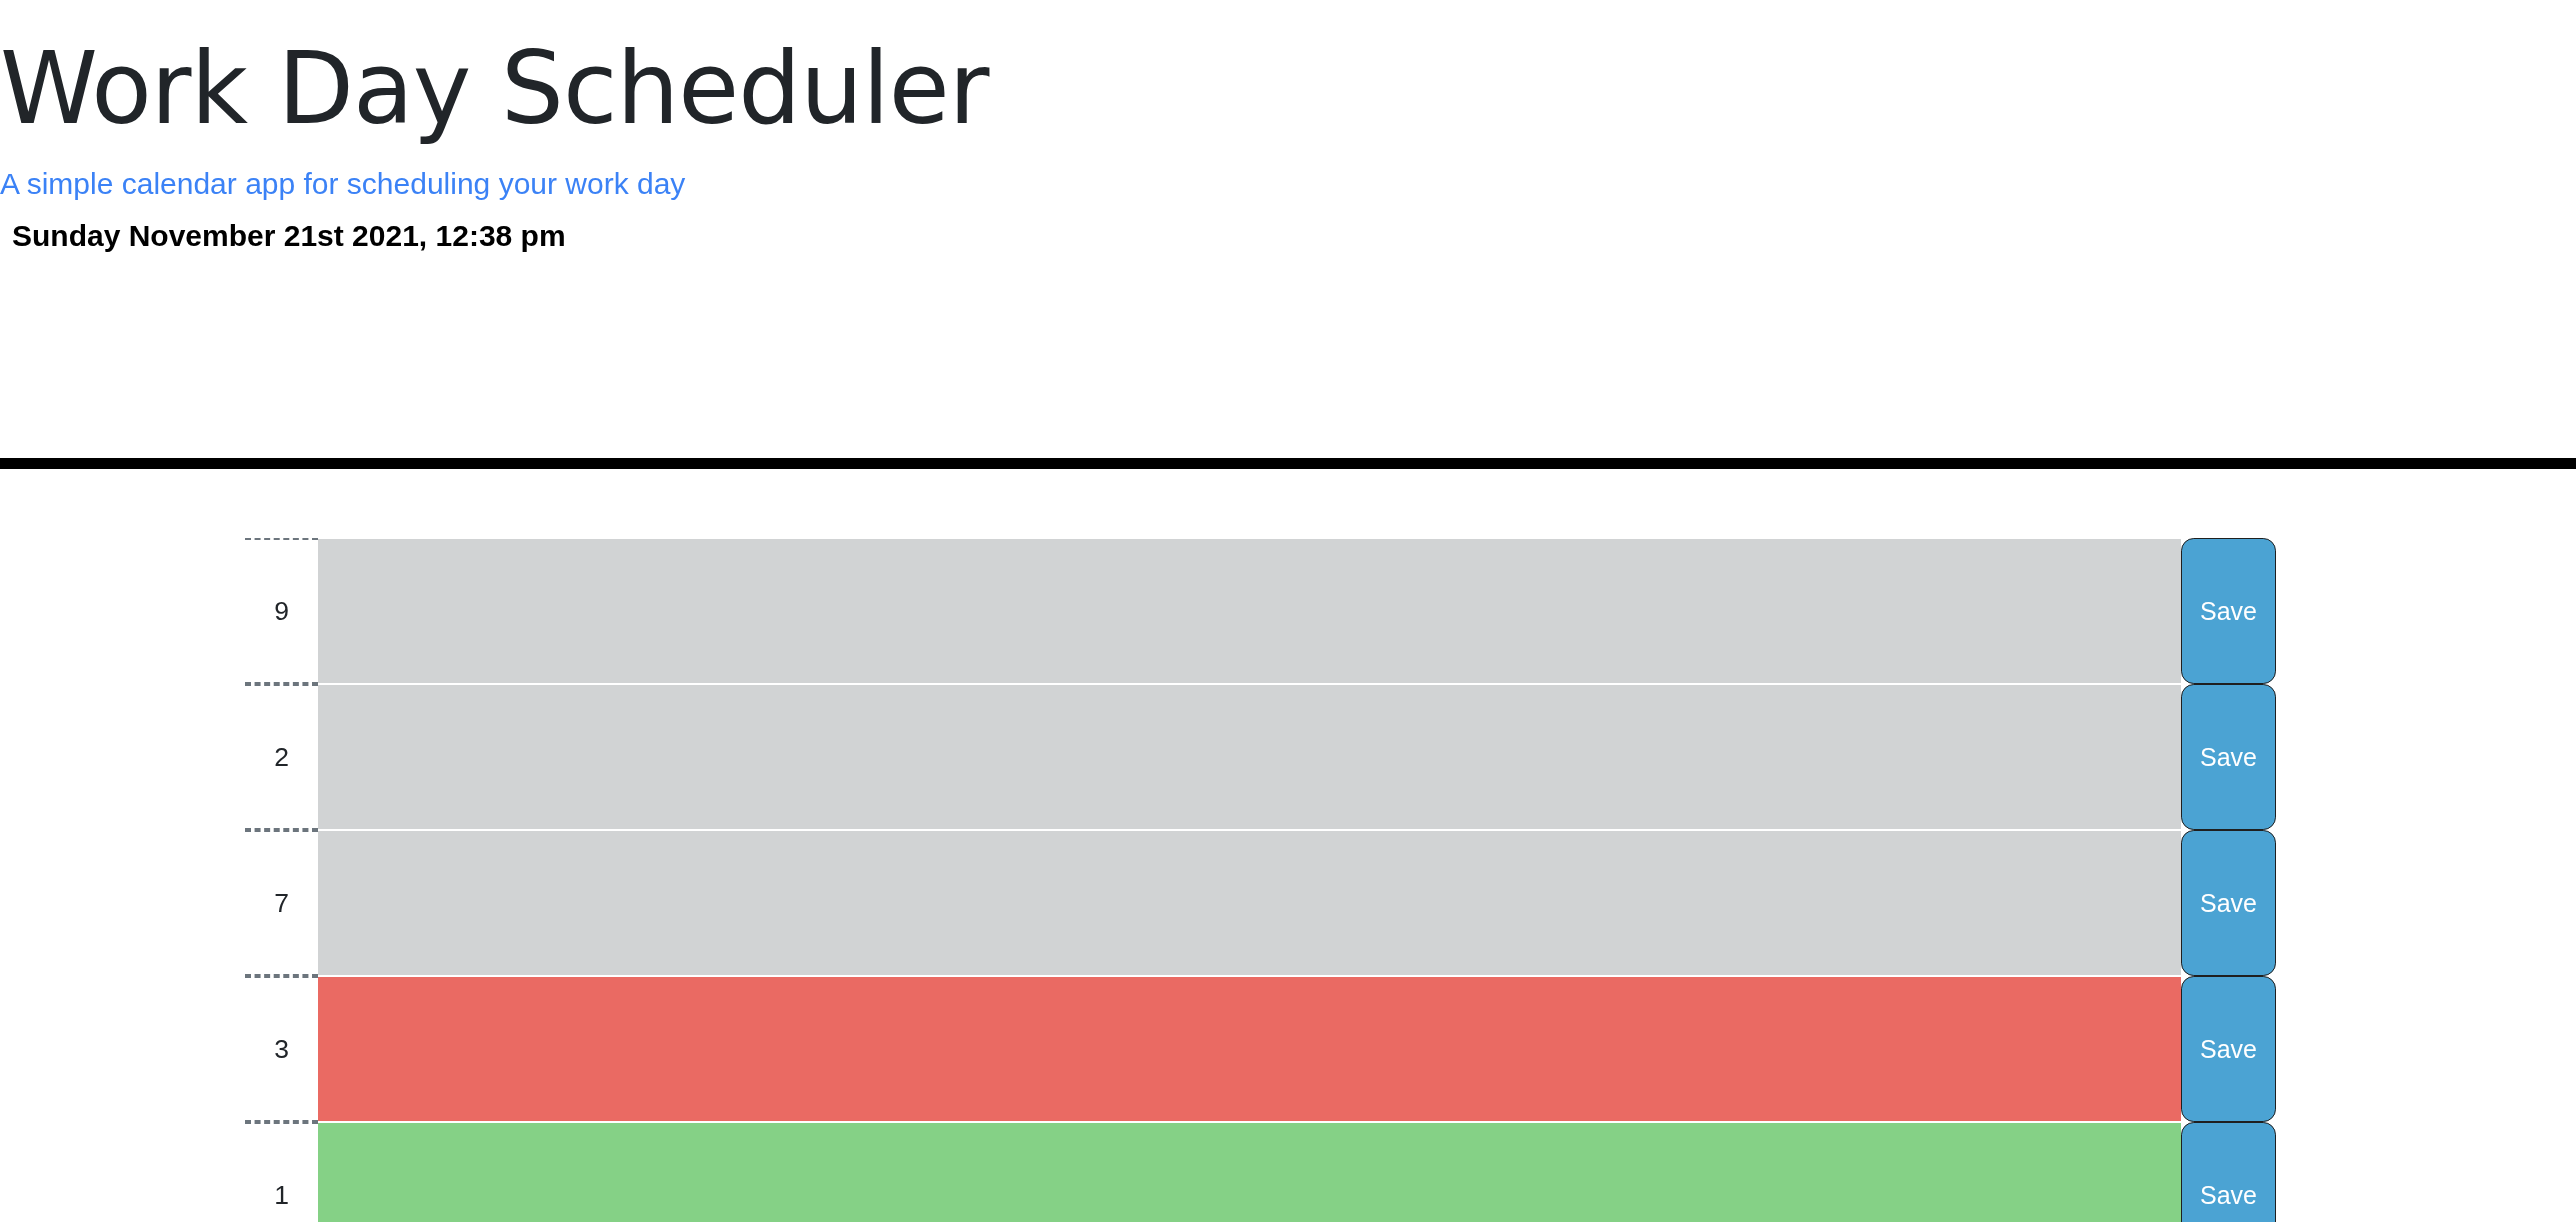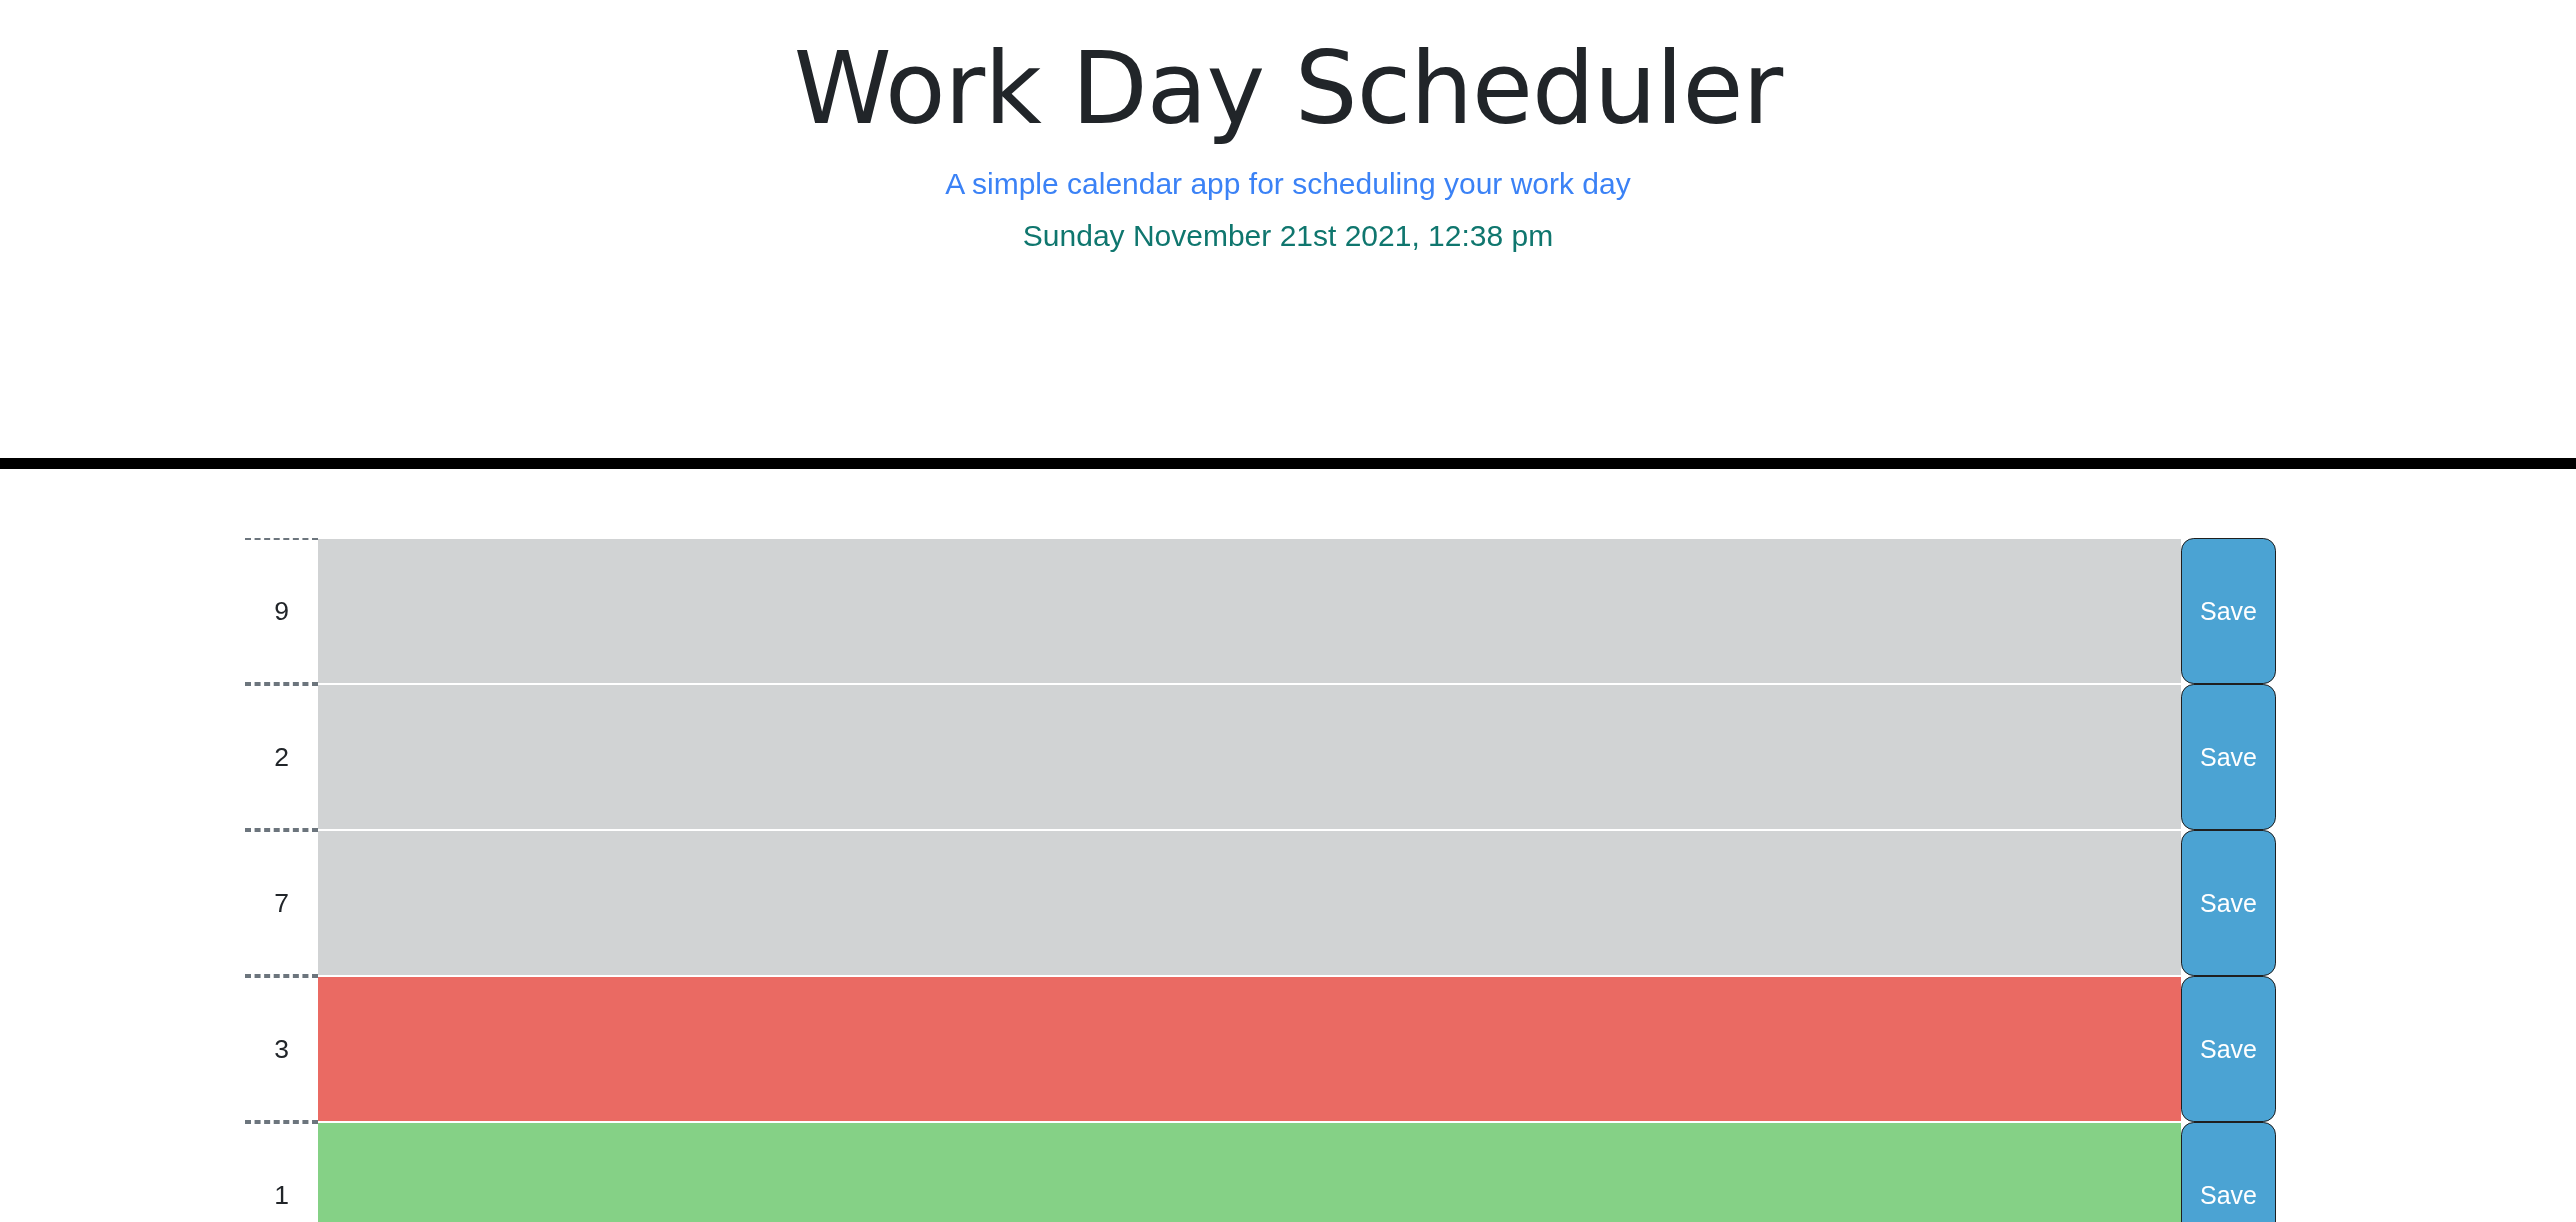--- a/index.html
+++ b/index.html
@@ -15,21 +15,20 @@
 
   .page {
     width: 2576px;
     height: 1222px;
     position: relative;
   }
 
   
   .jumbotron {
     width: 100%;
-    text-align: center;
     padding-top: 37px;
     box-sizing: border-box;
   }
 
   .app-title {
     font-family: "DejaVu Sans", sans-serif;
     font-weight: 400;
     font-size: 99px;
     line-height: 1.05;
     margin: 0 0 24px 0;
@@ -41,23 +40,23 @@
     font-size: 30px;
     line-height: 1.25;
     margin: 0 0 14.6px 0;
     font-weight: 400;
     color: #3b82f6;
   }
 
   .current-day {
     font-size: 30px;
     line-height: 1.25;
-    margin: 6px;
-    font-weight: 400;
-    color: #0f766e;
+    margin: 12px;
+    font-weight: 700;
+    color: #000000;
   }
 
   .header-rule {
     position: absolute;
     top: 458px;
     left: 0;
     width: 2576px;
     height: 11px;
     background: #000000;
   }

